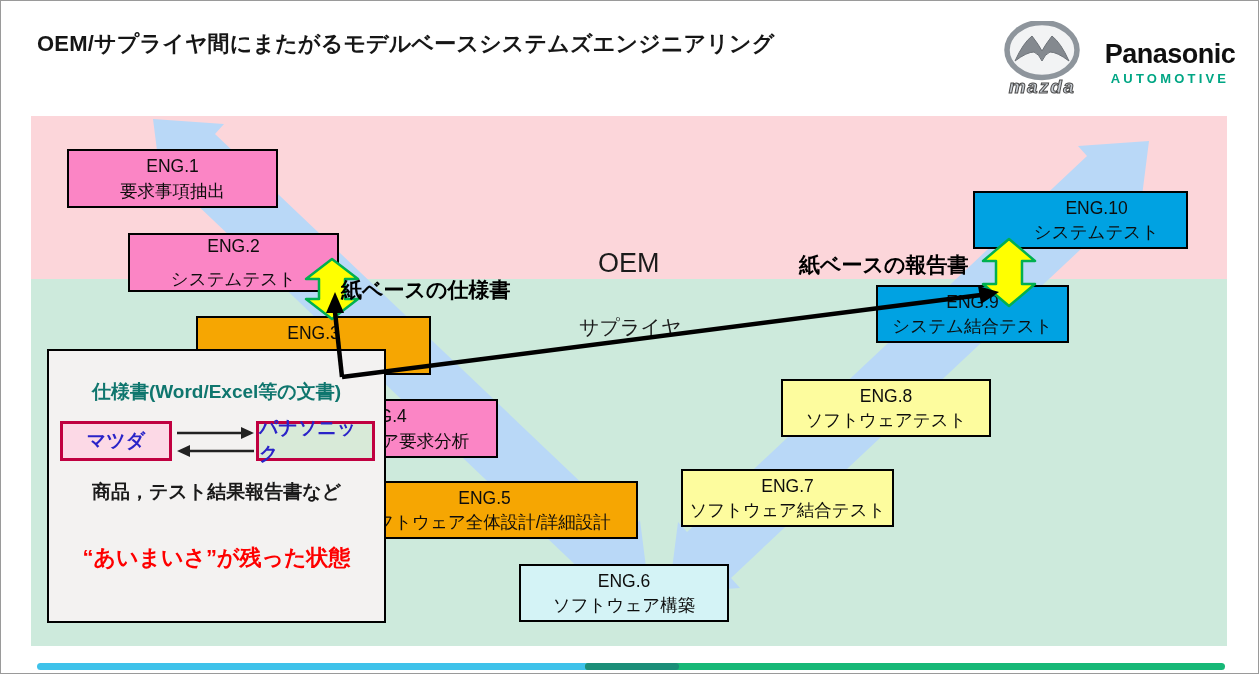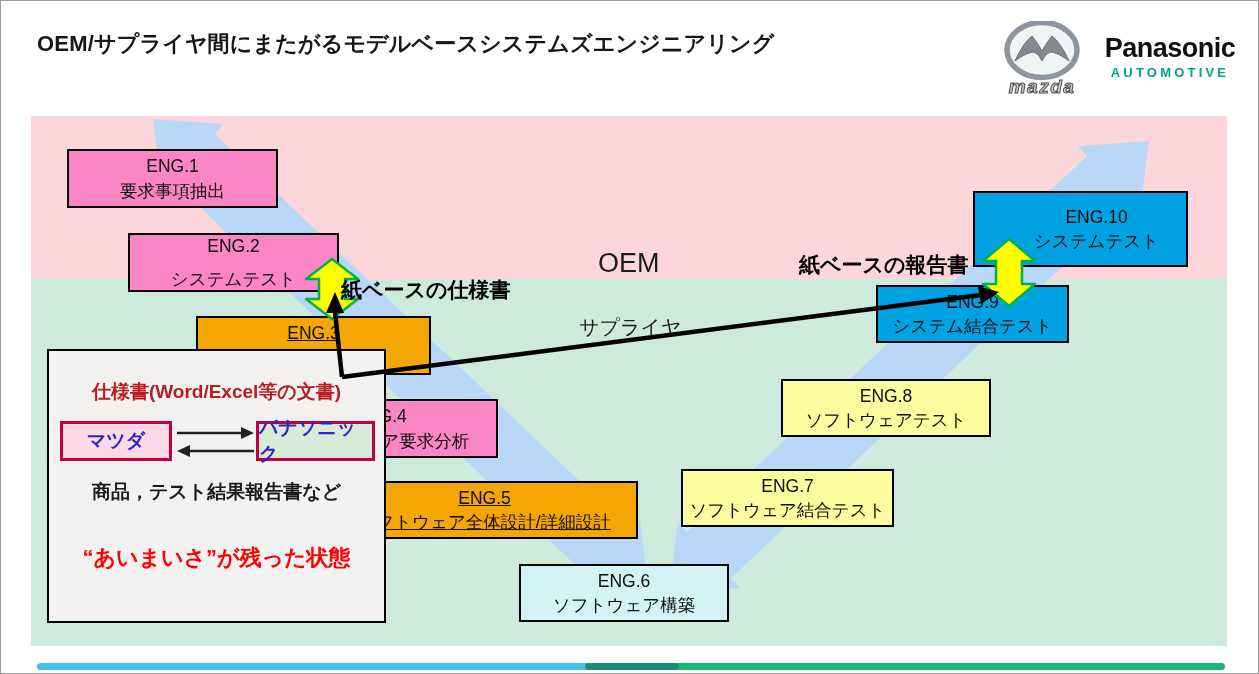--- a/index.html
+++ b/index.html
@@ -6,62 +6,62 @@
   body { font-family:"Liberation Sans","DejaVu Sans",sans-serif; background:#fff; }
   .slide { position:relative; width:1259px; height:674px; background:#ffffff;
            border:1px solid #9a9a9a; overflow:hidden; }
 
   .page-title { position:absolute; left:36px; top:28px; font-size:22px; font-weight:600;
                 color:#161616; letter-spacing:0.2px; }
 
   
   .mazda-logo { position:absolute; left:1000px; top:20px; width:82px; height:76px; }
   .panasonic-logo { position:absolute; left:1094px; top:32px; width:150px; text-align:center; }
-  .panasonic-word { font-size:27px; font-weight:bold; color:#101010; letter-spacing:-0.5px; }
+  .panasonic-word { font-size:27px; font-weight:bold; color:#101010; letter-spacing:-0.5px;margin-top:6px; }
   .panasonic-sub { font-size:13px; font-weight:600; color:#00a684; letter-spacing:3.2px; margin-top:1px; }
 
   
   .diagram { position:absolute; left:30px; top:115px; width:1196px; height:530px; }
   .bg-oem { position:absolute; left:0; top:0; width:1196px; height:163px; background:#fcd6da; }
   .bg-sup { position:absolute; left:0; top:163px; width:1196px; height:367px; background:#cdeadc; }
   svg.layer { position:absolute; left:0; top:0; pointer-events:none; }
   #bands { z-index:2; }
   #overlay { z-index:6; }
 
   .pbox { position:absolute; z-index:3; border:2px solid #000; display:flex; flex-direction:column;
           align-items:center; justify-content:center; font-size:17.5px; color:#0d0d0d;
           line-height:1.4; text-align:center; white-space:nowrap; overflow:hidden; }
   .pink   { background:#fb85c5; }
-  .orange { background:#f6a602;text-decoration:underline; }
+  .orange { background:#f6a602; }
   .yellow { background:#fdfc9e; }
   .cyan   { background:#d4f3f6; }
   .blue   { background:#00a2e2; }
   #b1 { left:36px;  top:33px;  width:211px; height:59px; }
   #b2 { left:97px;  top:117px; width:211px; height:59px;gap:8px; }
   #b3 { left:165px; top:200px; width:235px; height:59px; }
   #b4 { left:232px; top:283px; width:235px; height:59px; }
   #b5 { left:300px; top:365px; width:307px; height:58px; }
   #b6 { left:488px; top:448px; width:210px; height:58px; }
   #b7 { left:650px; top:353px; width:213px; height:58px; }
   #b8 { left:750px; top:263px; width:210px; height:58px; }
   #b9 { left:845px; top:169px; width:193px; height:58px; }
-  #b10{ left:942px; top:75px;  width:215px; height:76px;padding-left:32px; }
+  #b10{ left:942px; top:75px;  width:215px; height:58px;padding-left:32px; }
 
   .region-label { position:absolute; z-index:3; color:#1b1b1b; }
   .lbl-oem { left:567px; top:85px; font-size:27px;margin-top:47px; }
   .lbl-sup { left:548px; top:198px; font-size:20px; }
   .note-label { position:absolute; z-index:7; font-weight:bold; font-size:21px; color:#000; white-space:nowrap; }
   .lbl-spec   { left:310px; top:160px; }
   .lbl-report { left:768px; top:135px; }
 
   
   .callout { position:absolute; left:16px; top:233px; width:339px; height:274px; z-index:4;
              background:#f3f2f1; border:2.5px solid #000; }
   .callout-title { position:absolute; left:0; top:28px; width:100%; text-align:center;
-                   font-weight:bold; font-size:19px; color:#b91c1c; }
+                   font-weight:bold; font-size:19px; color:#0f766e; }
   .co-box { position:absolute; border:3.5px solid #c00040; display:flex; align-items:center;
             justify-content:center; font-weight:bold; font-size:19px; color:#2a23c8; }
   .co-mazda { left:11px; top:70px; width:112px; height:40px; background:#fcd9e6; }
   .co-pana  { left:207px; top:70px; width:119px; height:40px; background:#d8ead8; }
   .co-mid { position:absolute; left:0; top:128px; width:100%; text-align:center;
             font-weight:bold; font-size:19px; color:#1a1a1a; }
   .co-red { position:absolute; left:0; top:192px; width:100%; text-align:center;
             font-weight:bold; font-size:22px; color:#fe0000; }
 
   

